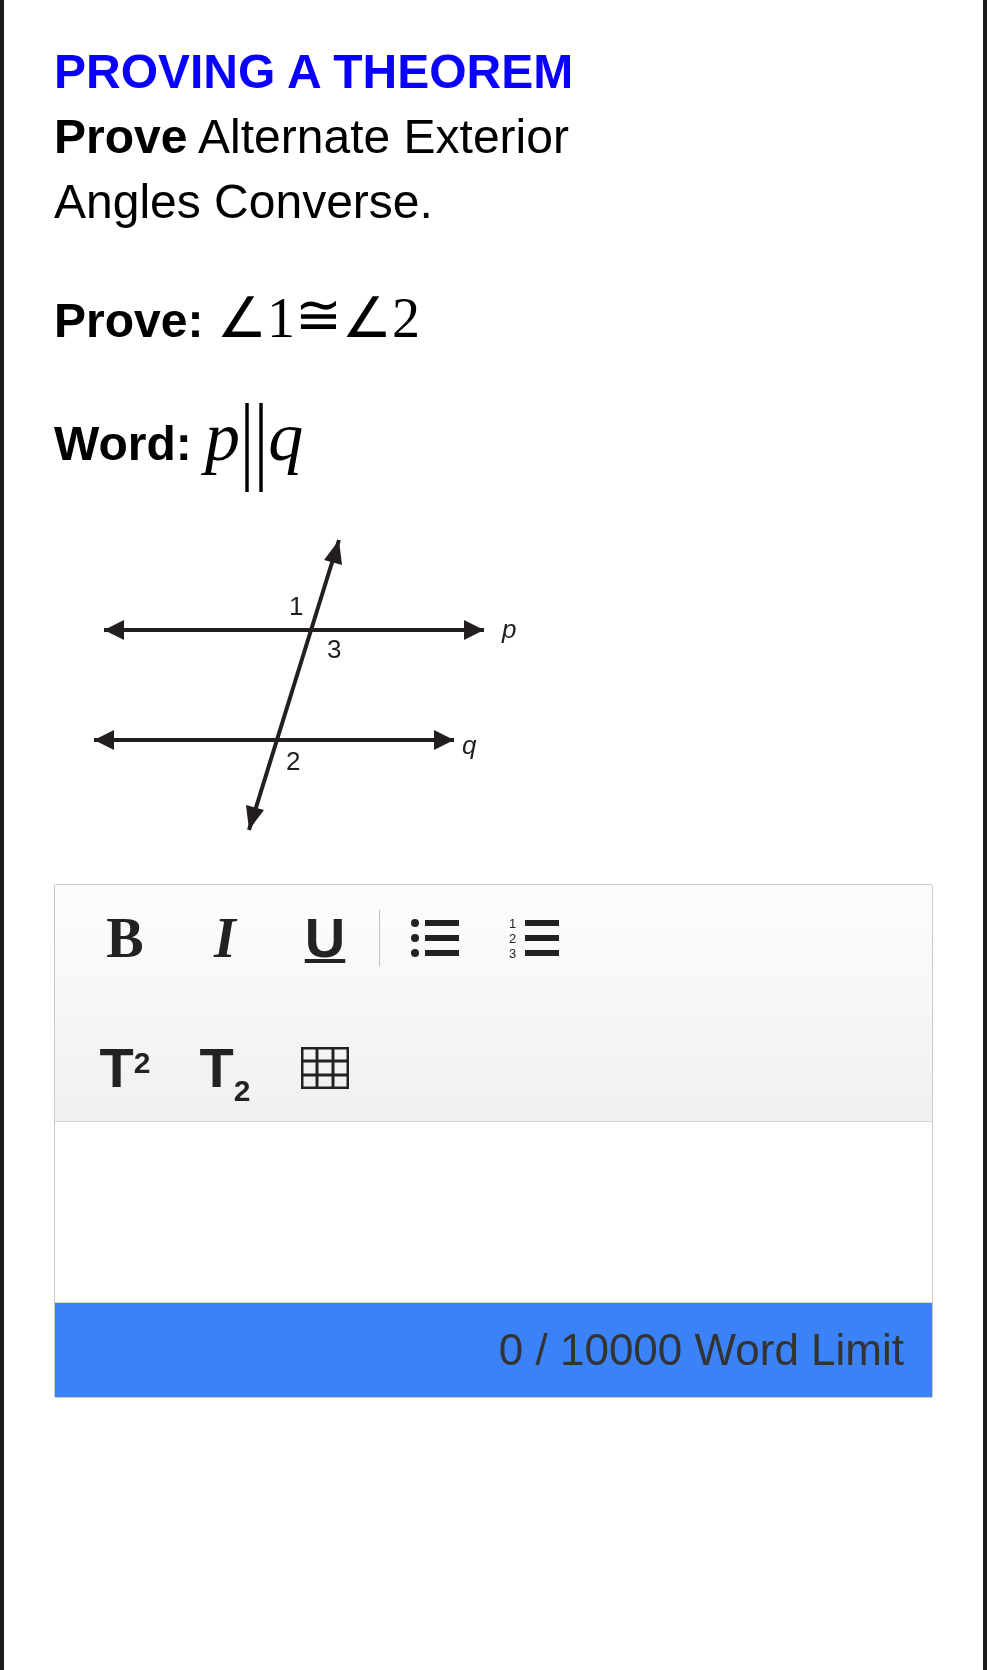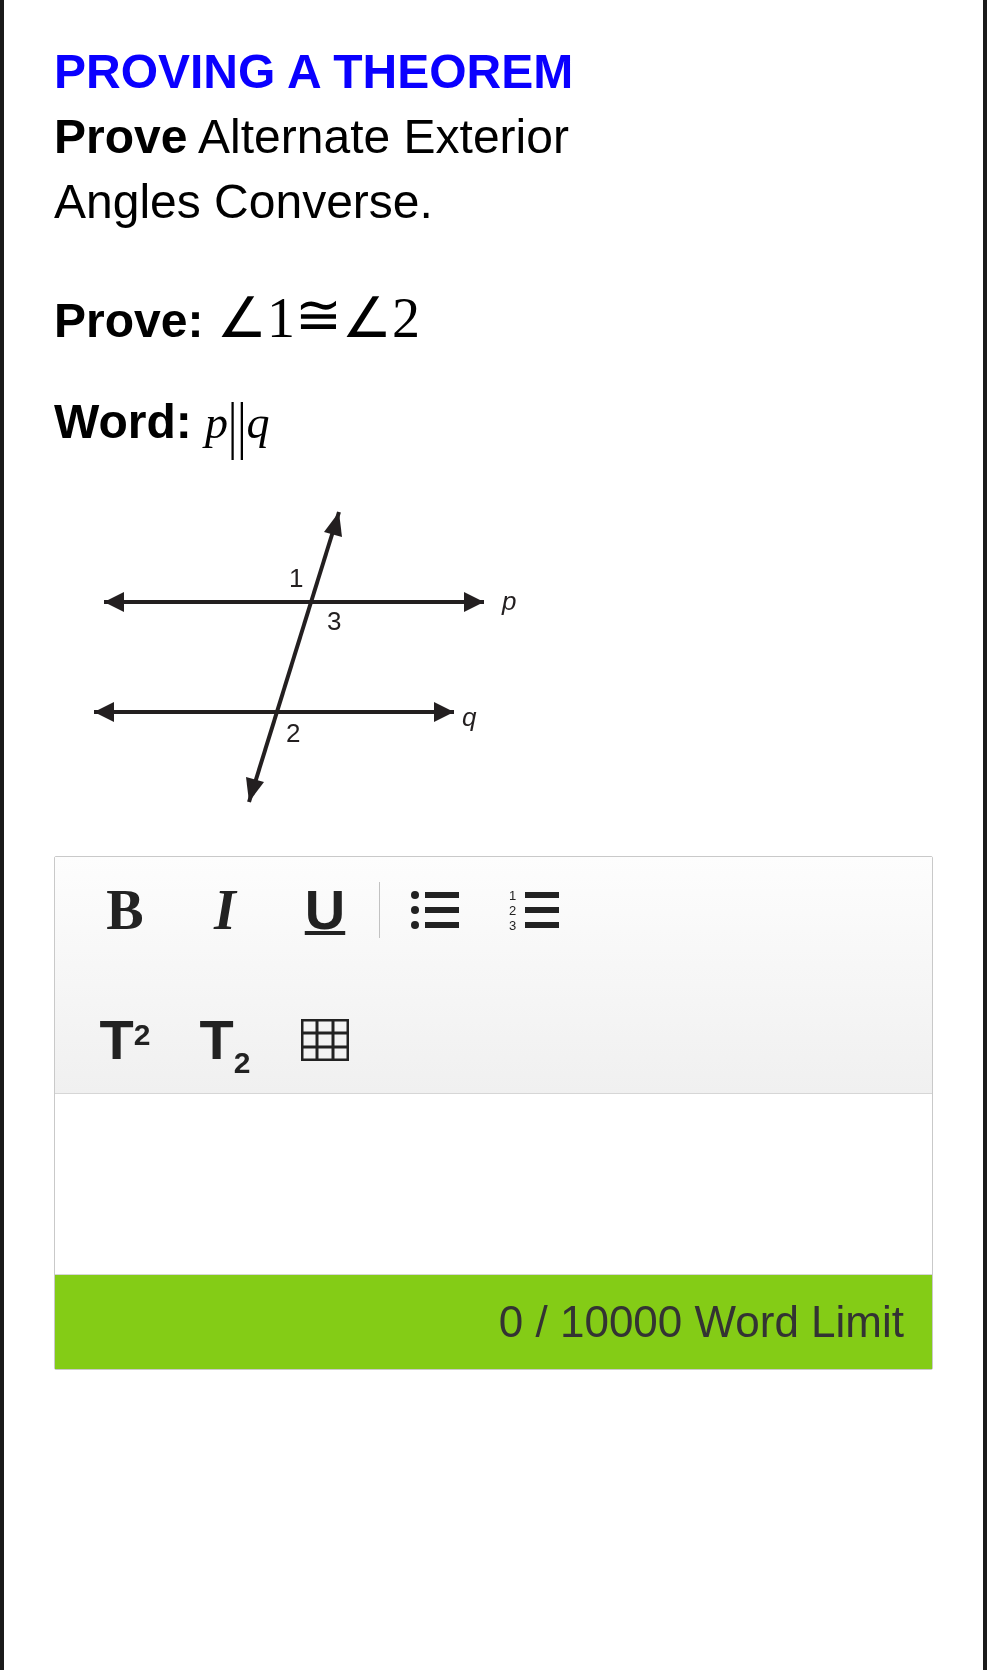--- a/index.html
+++ b/index.html
@@ -35,21 +35,21 @@
     color: #000;
   }
   .given-row, .prove-row {
     font-size: 48px;
     line-height: 1.3;
     margin: 18px 0;
   }
   .label-bold { font-weight: 800; }
   .math { font-family: "Times New Roman", Times, serif; font-size: 56px; }
   .mi { font-style: italic; }
-  .prove-row .math { font-size: 46px; font-family: Liberation Serif, serif; }
+  .prove-row .math { font-size: 70px; font-family: Liberation Serif, serif; }
   .prove-row .bars { display:inline-block; transform: translateY(2px) scaleY(1.4); font-style: normal; }
   .angle { font-style: normal; }
   .cong { font-style: normal; display:inline-block; transform: translateY(-3px); }
 
   .diagram-wrap { margin: 20px 0 30px 10px; }
   .diagram-wrap svg { width: 480px; height: auto; }
   .dia-line { stroke:#231f20; stroke-width:4; fill:none; }
   .dia-arrow { fill:#231f20; }
   .dia-lbl { font-family:"Helvetica Neue",Arial,sans-serif; font-size:26px; fill:#231f20; }
   .dia-lbl-it { font-style: italic; }
@@ -102,21 +102,21 @@
   .sup { transform: translateY(-14px); display:inline-block;}
   .sub { transform: translateY(14px); display:inline-block;}
   .content-area {
     min-height: 180px;
     padding: 20px;
     outline: none;
     font-size: 36px;
   }
   .footer {
     border-top: 1px solid #d6d6d6;
-    background: #84cc16;
+    background: #3b82f6;
     text-align: right;
     padding: 22px 28px;
     font-size: 44px;
     color: #333;
   }
 </style>
 </head>
 <body>
 
 <div class="page">

